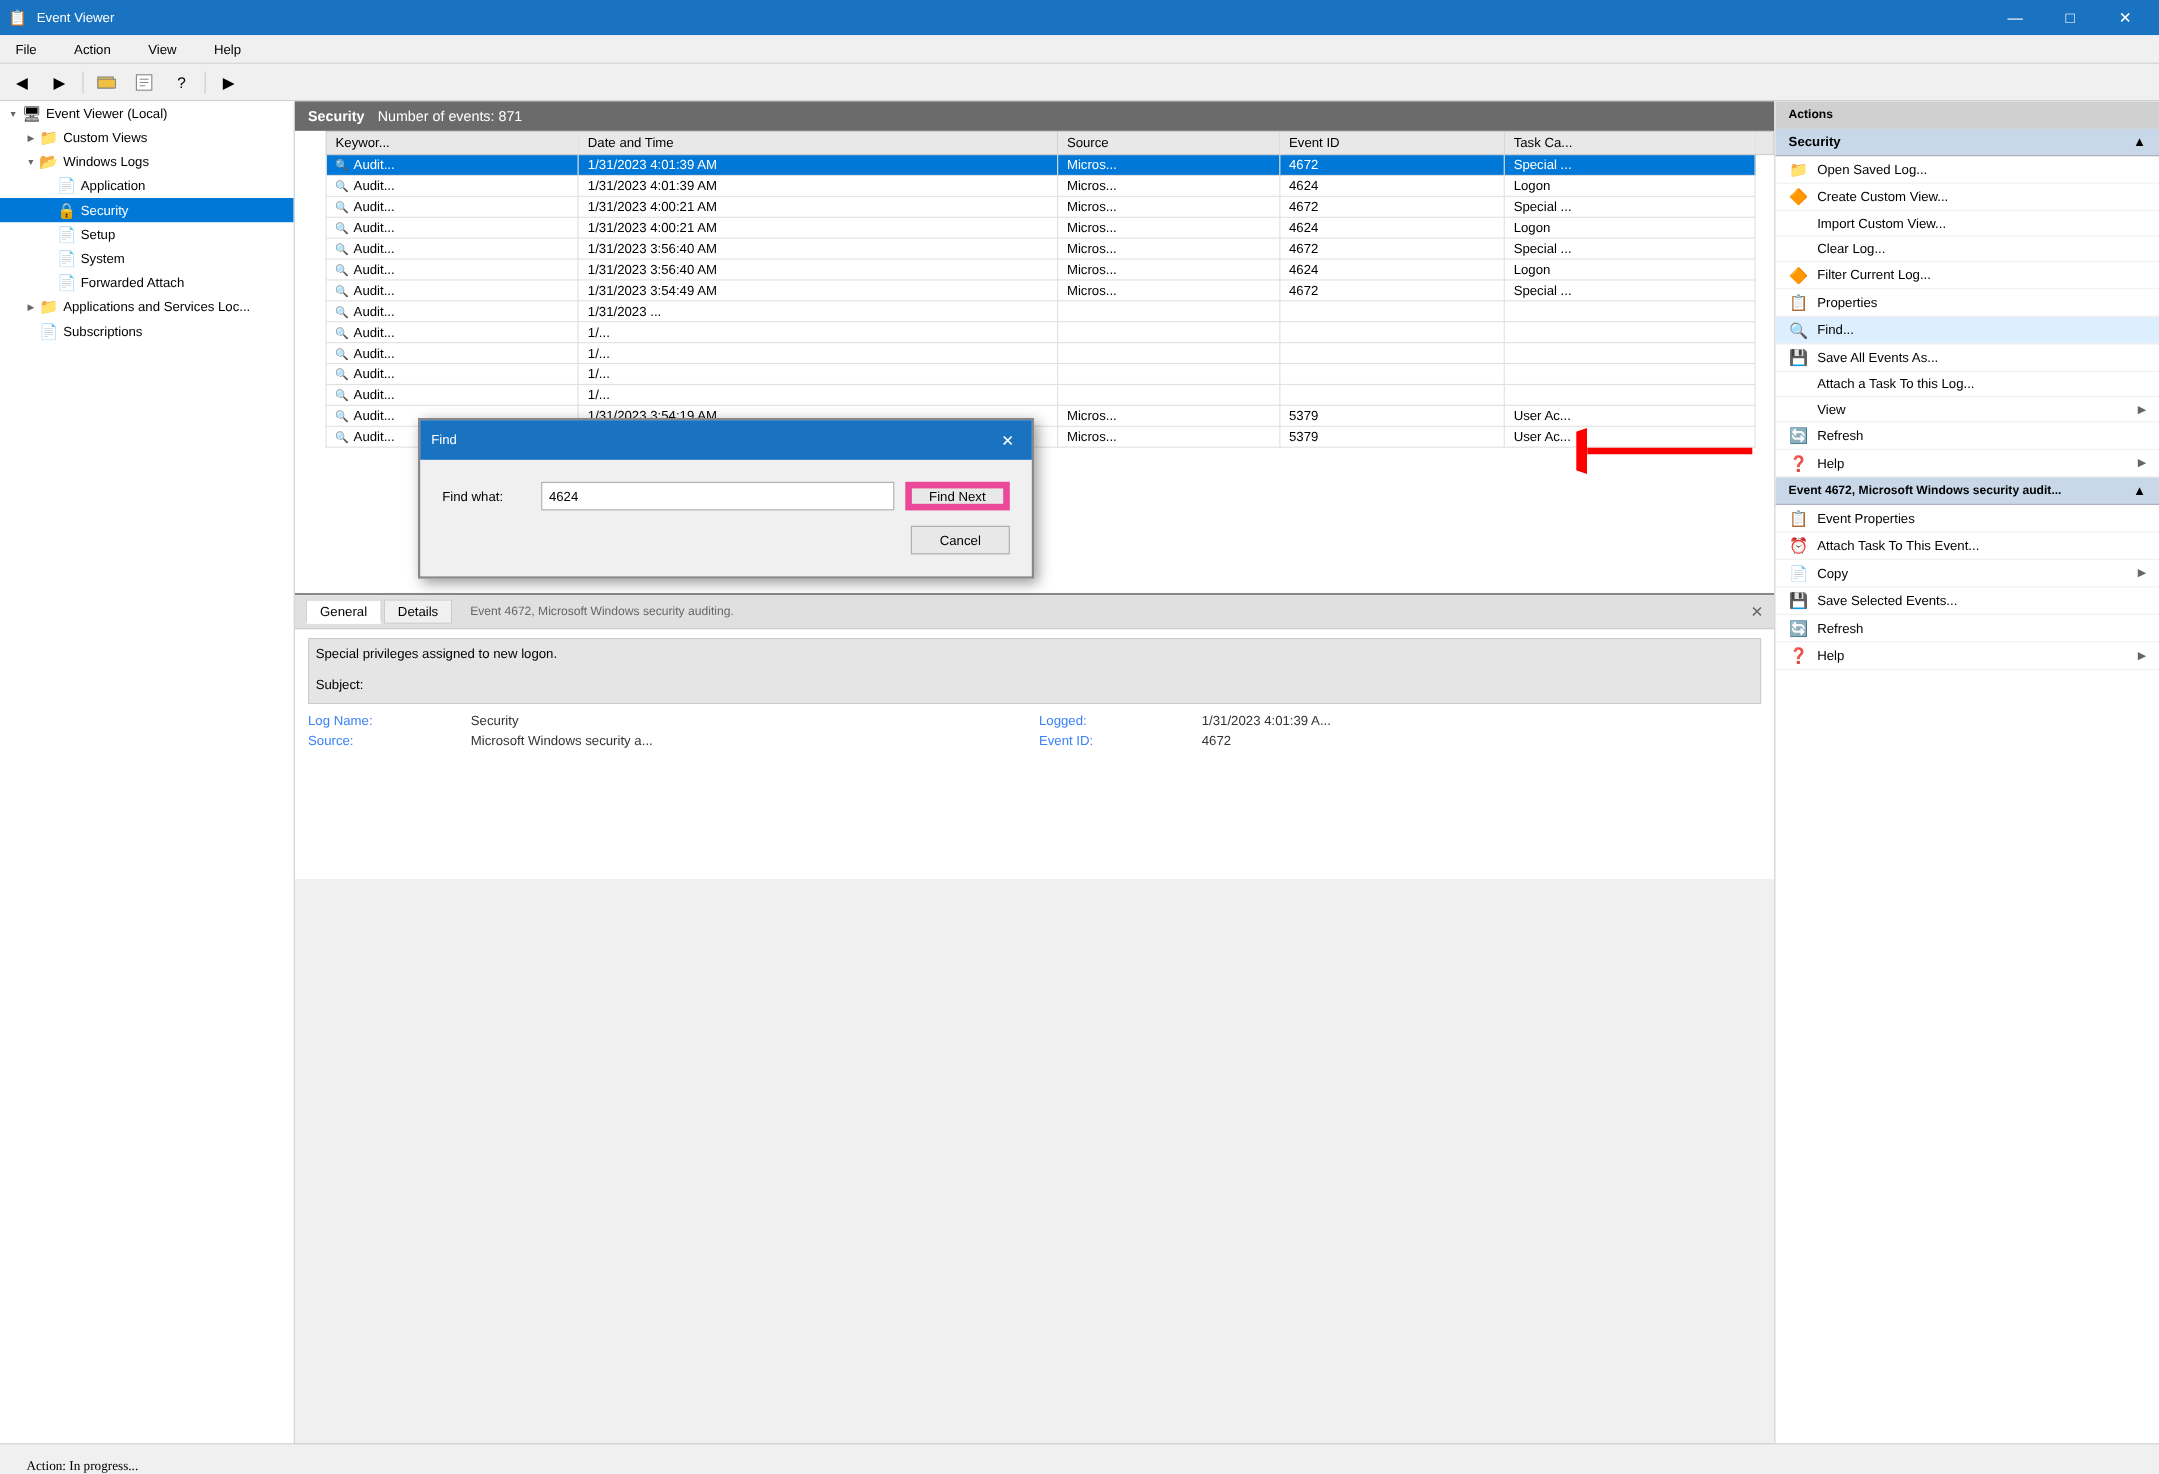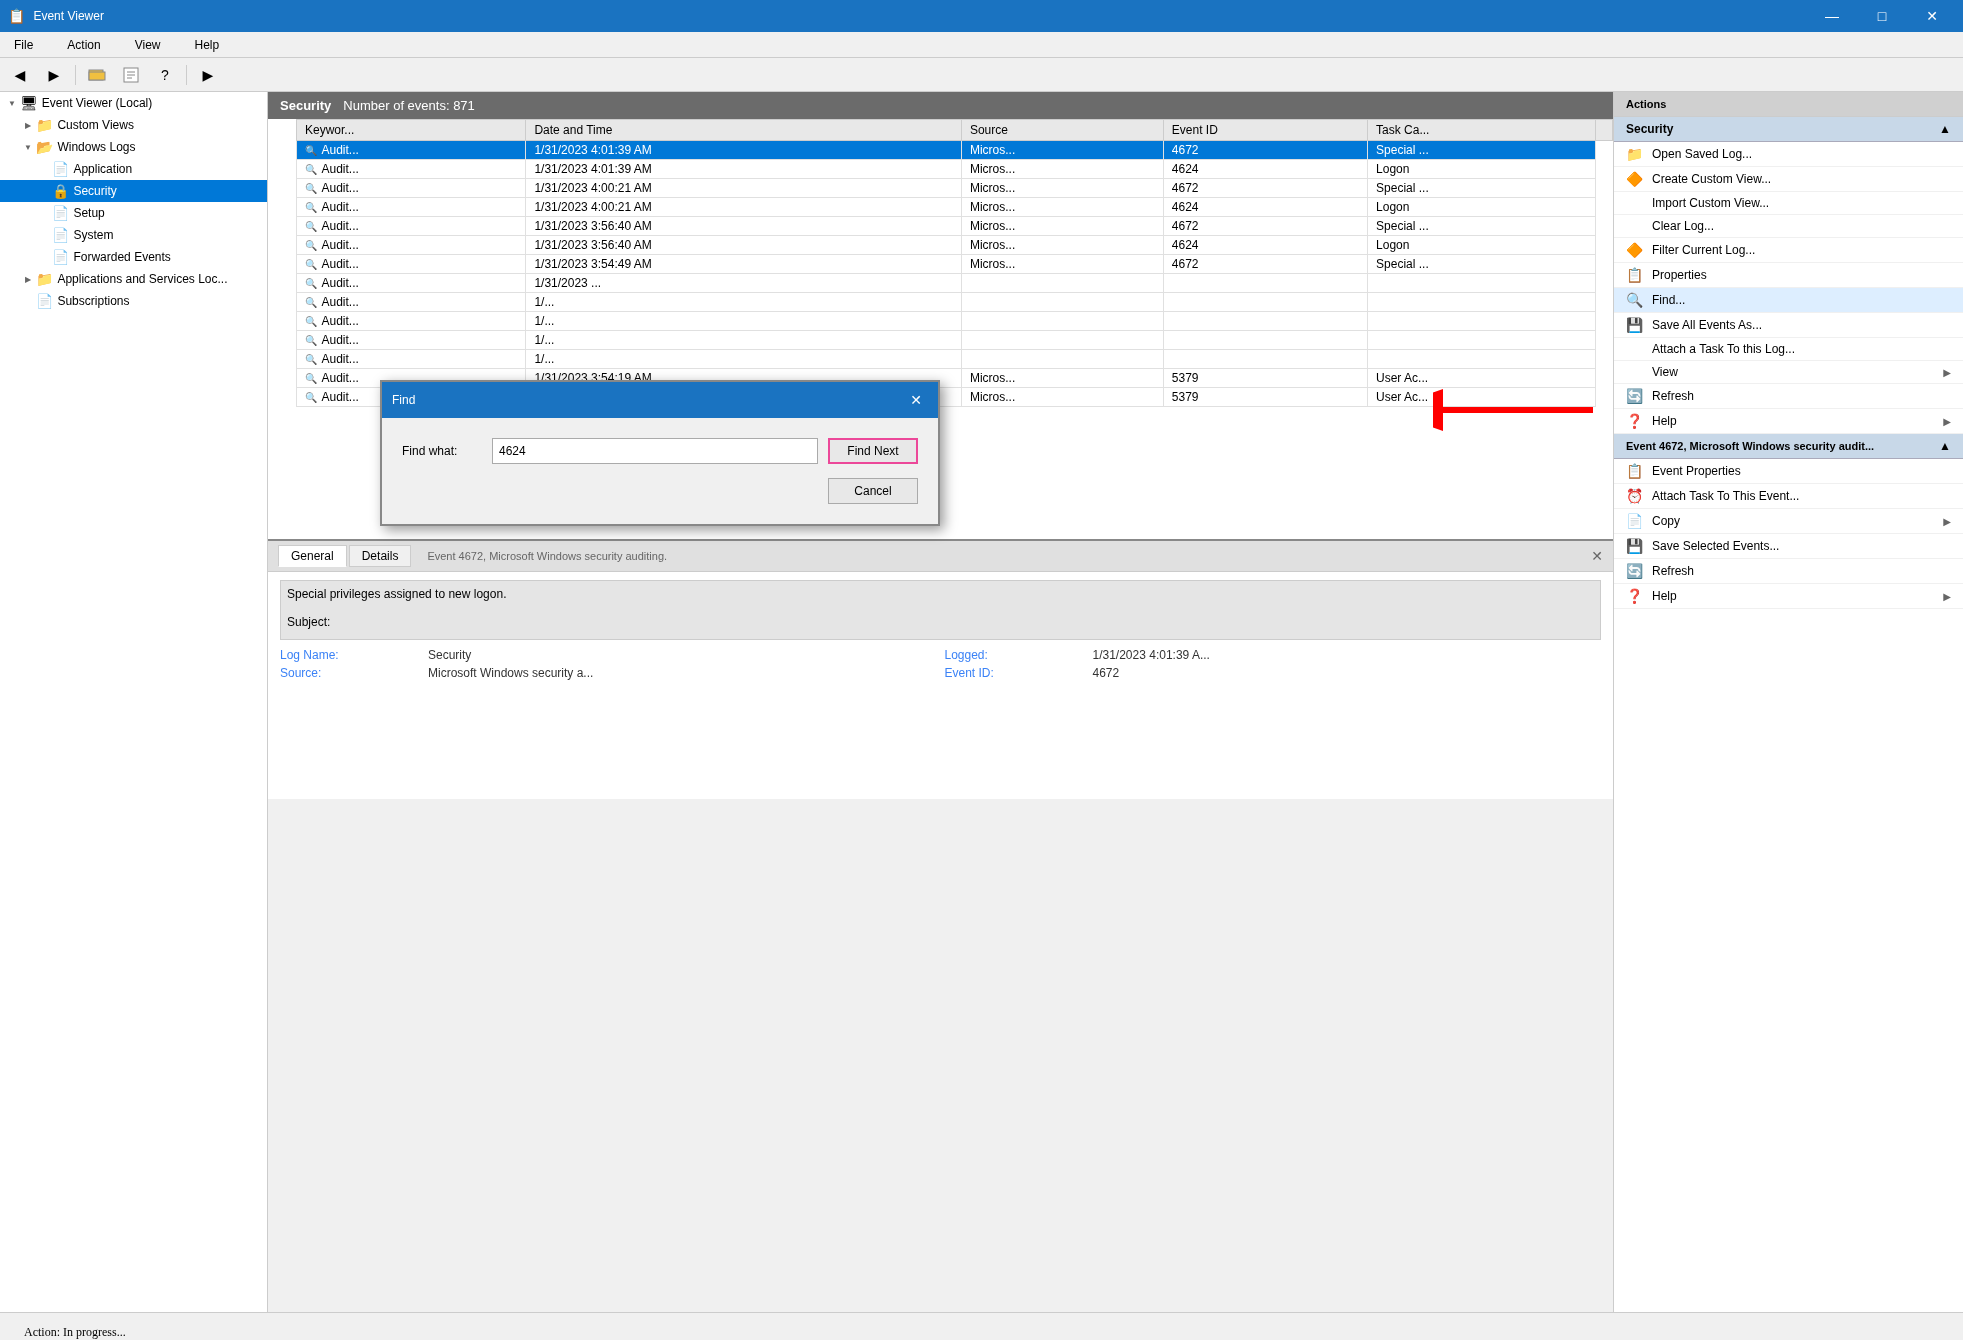--- a/index.html
+++ b/index.html
@@ -308,21 +308,21 @@
       height: 26px;
       padding: 0 16px;
       border: 1px solid #aaa;
       background: #e8e8e8;
       cursor: pointer;
       font-size: 12px;
       min-width: 90px;
     }
     .dialog-btn.primary {
       background: #e8e8e8;
-      border: 2px solid #ec4899;
+      border: 6px solid #ec4899;
     }
     .dialog-buttons {
       display: flex;
       justify-content: flex-end;
       gap: 8px;
     }
 
     
     .red-arrow {
       position: absolute;
@@ -423,21 +423,21 @@
 
     <div class="tree-item indent2">
       <span class="tree-expand" style="visibility:hidden">▶</span>
       <span class="tree-icon">📄</span>
       <span>System</span>
     </div>
 
     <div class="tree-item indent2">
       <span class="tree-expand" style="visibility:hidden">▶</span>
       <span class="tree-icon">📄</span>
-      <span>Forwarded Events</span>
+      <span>Forwarded Attach</span>
     </div>
 
     <div class="tree-item indent1">
       <span class="tree-expand">▶</span>
       <span class="tree-icon">📁</span>
       <span>Applications and Services Loc...</span>
     </div>
 
     <div class="tree-item indent1">
       <span class="tree-expand" style="visibility:hidden">▶</span>

